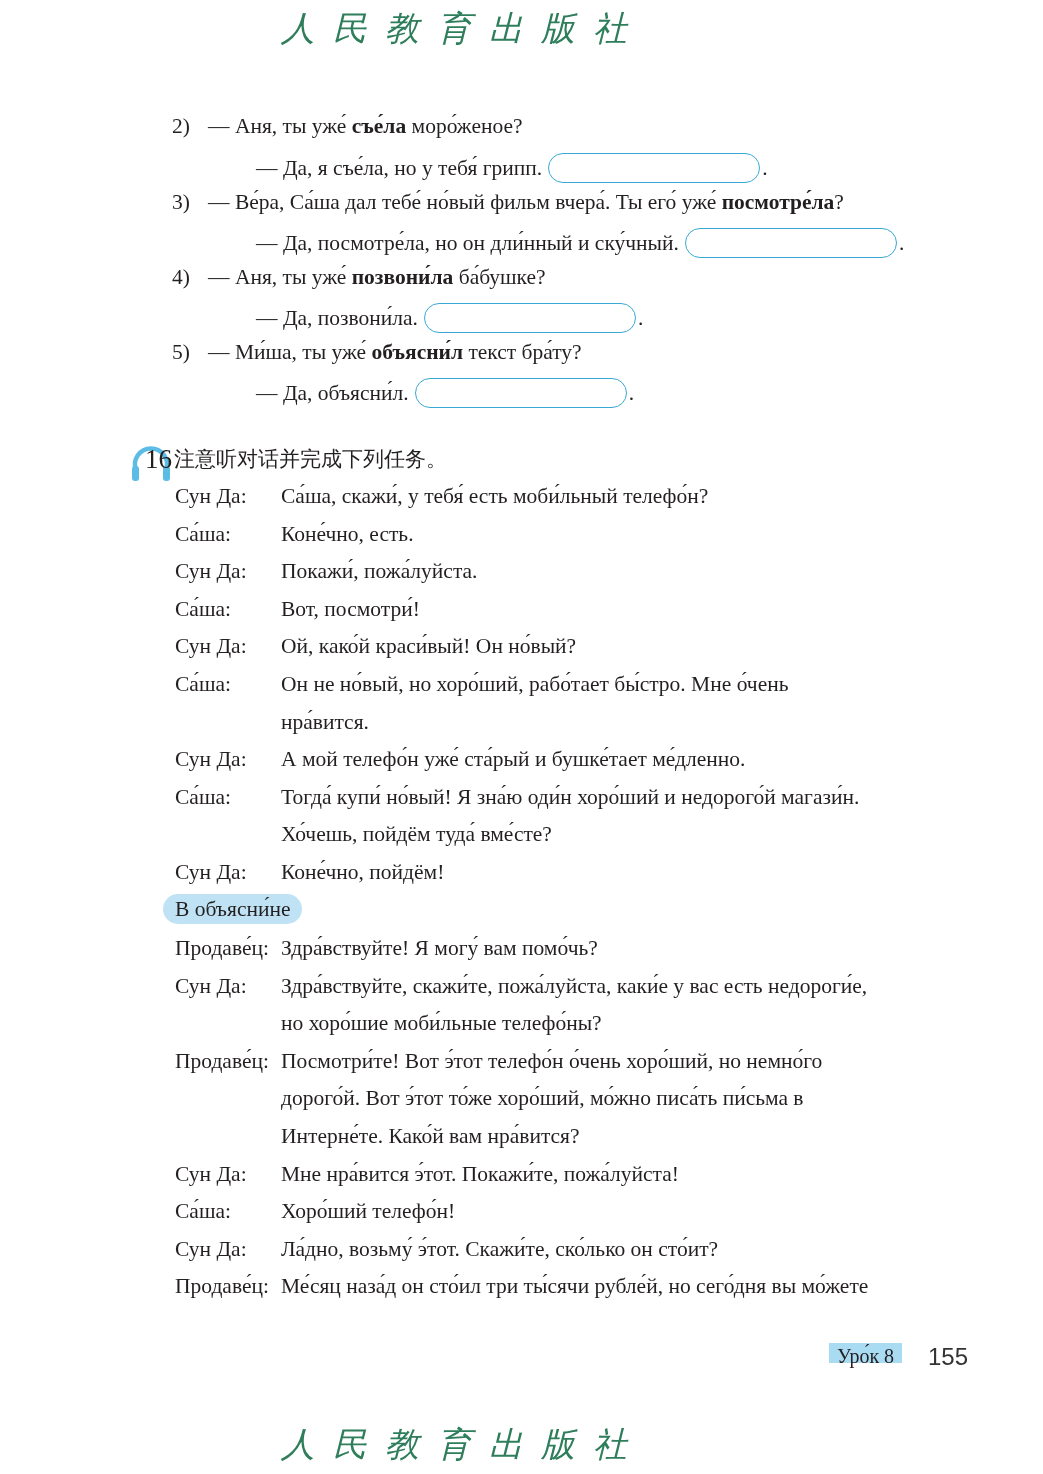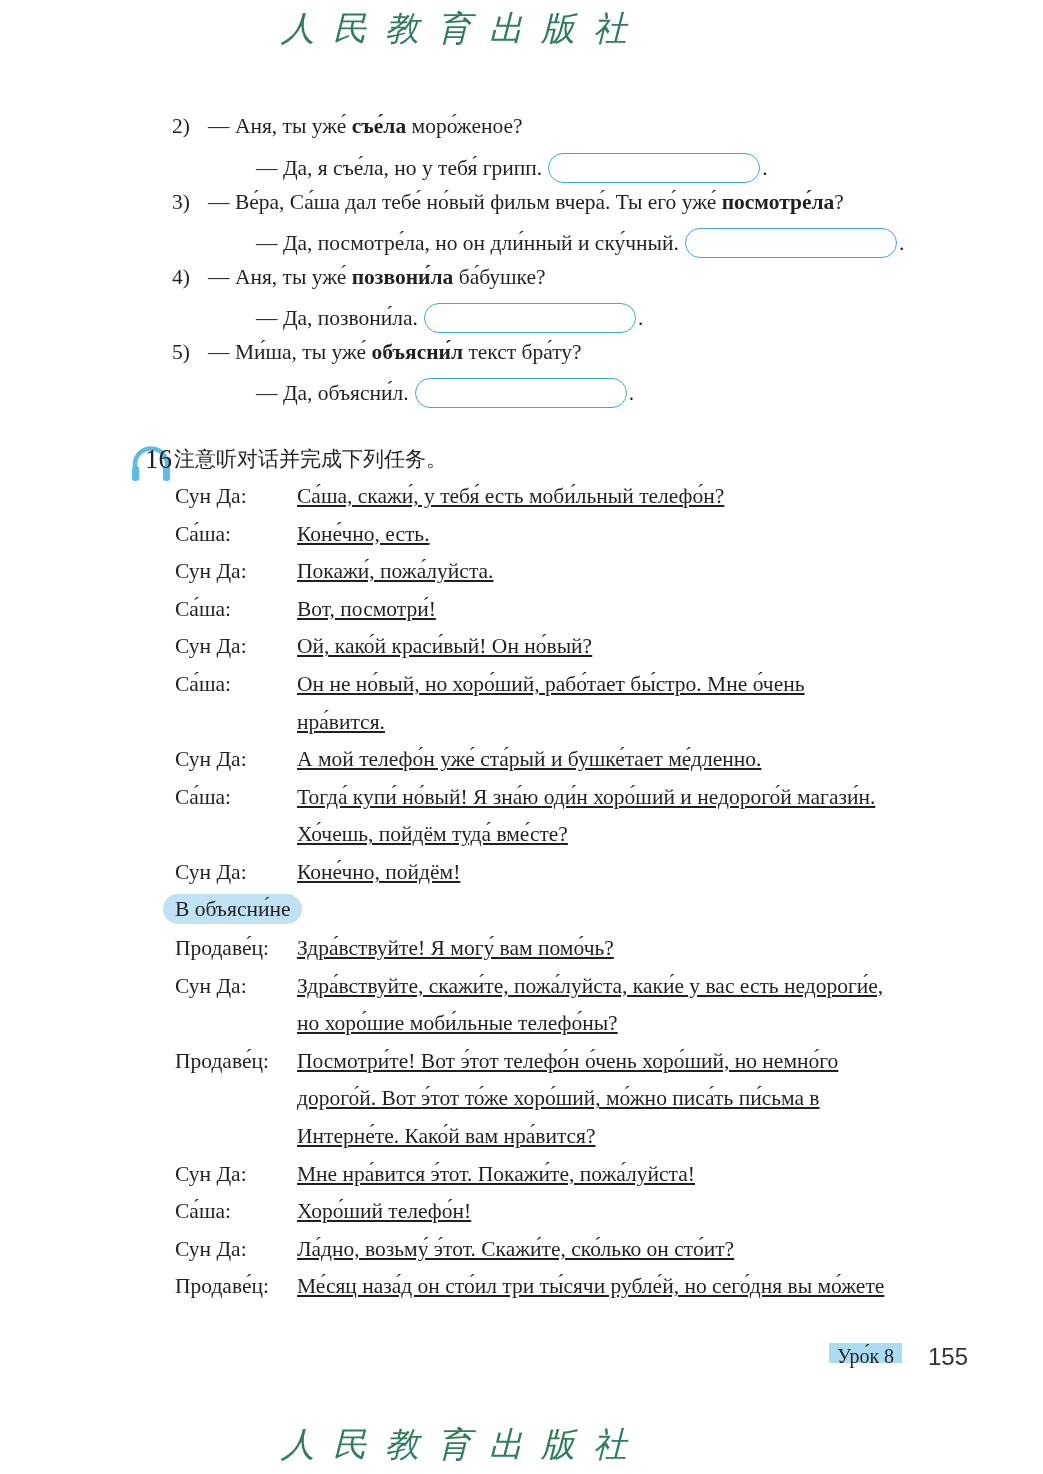--- a/index.html
+++ b/index.html
@@ -30,21 +30,21 @@
   .task-head { position: absolute; left: 130px; top: 440px; height: 40px; }
   .task-icon { position: absolute; left: 0; top: 0; width: 42px; height: 44px; }
   .task-num { position: absolute; left: 15px; top: 6px; font-size: 27px; line-height: 26px; }
   .task-title {
     position: absolute; left: 44px; top: 5px; white-space: nowrap;
     font-family: "DejaVu Sans", sans-serif; font-size: 21px; line-height: 28px;
   }
 
   .dlg-row { position: absolute; left: 175px; font-size: 21.5px; line-height: 26px; white-space: nowrap; }
   .speaker { position: absolute; left: 0; }
-  .speech { position: absolute; left: 122px; text-decoration: underline; }
+  .speech { position: absolute; left: 106px; }
 
   .scene-badge {
     position: absolute; left: 163px; top: 894px; height: 30px;
     background: #bfe3f4; border-radius: 15px; padding: 0 12px;
     font-size: 21.5px; line-height: 30px; white-space: nowrap;
   }
 
   .footer-lesson {
     position: absolute; left: 829px; top: 1343px; height: 20px;
     background: #a9dbf2; padding: 0 8px; font-size: 20px; line-height: 27px;

